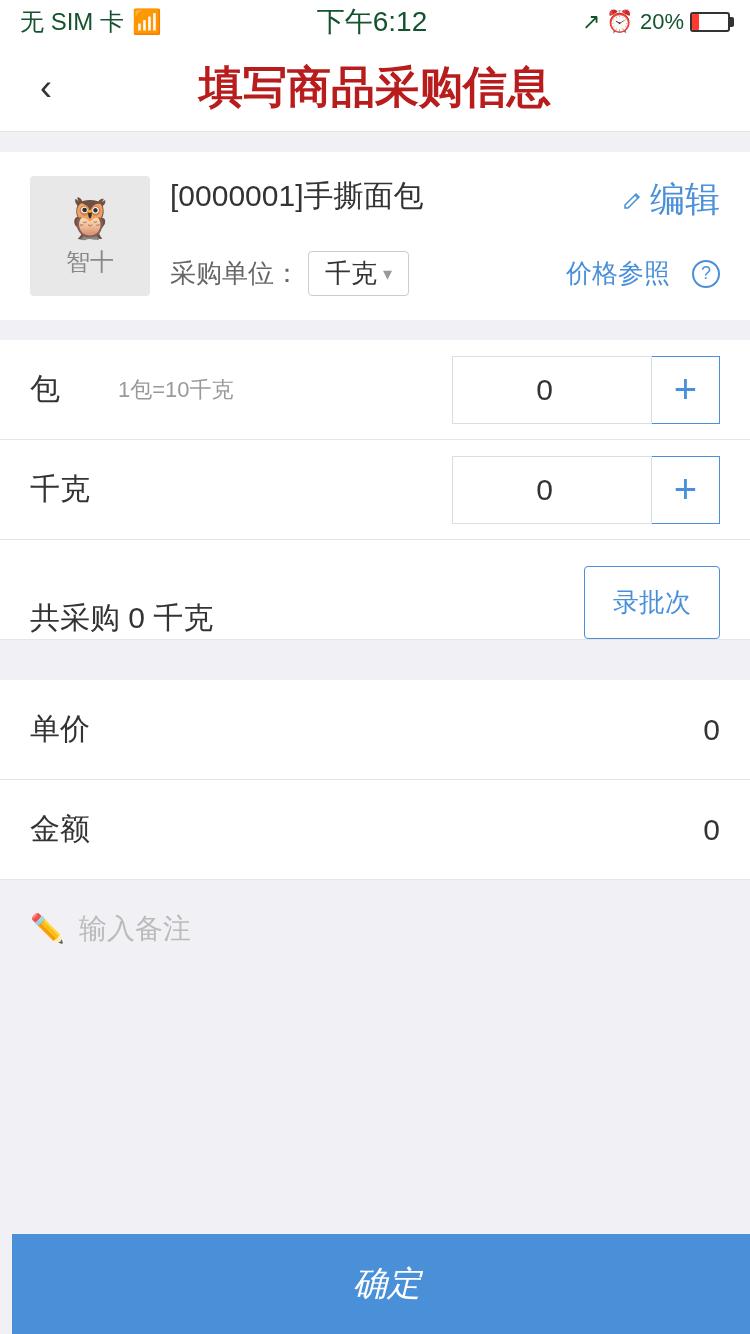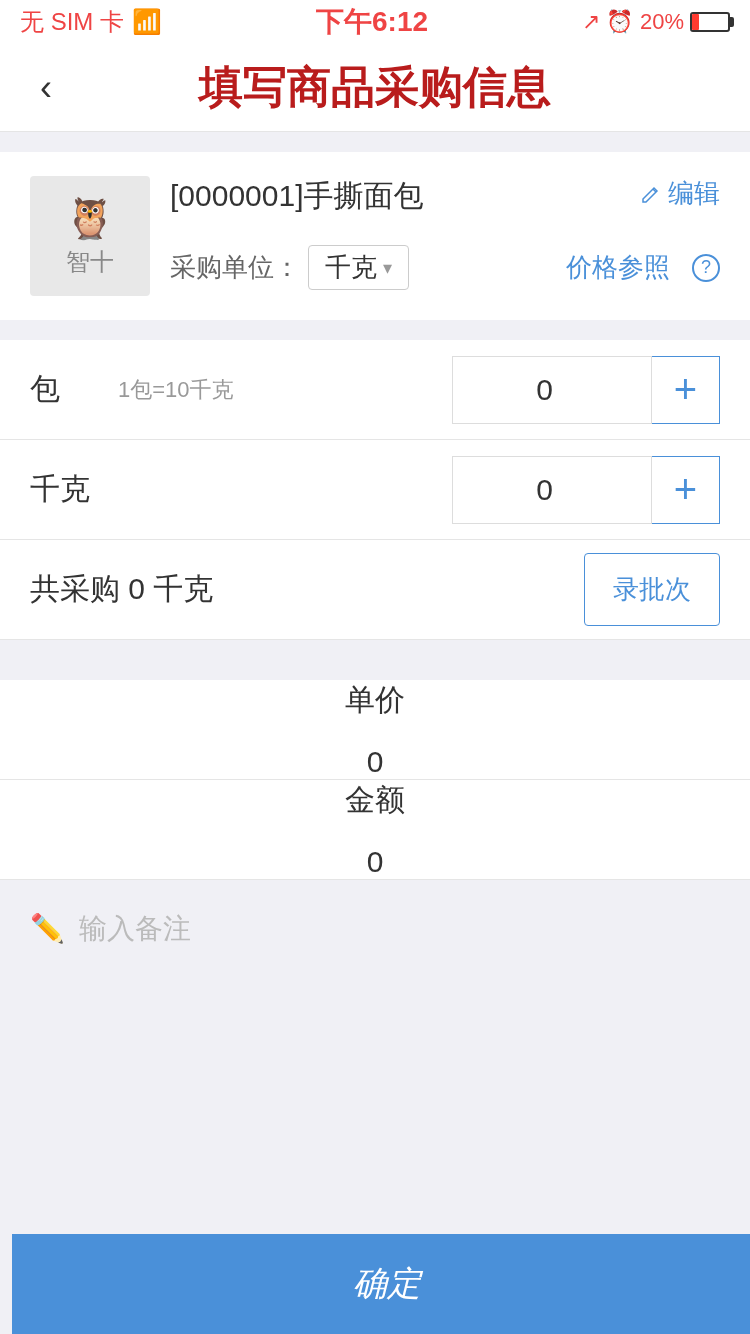--- a/index.html
+++ b/index.html
@@ -14,24 +14,24 @@
 
     
     .status-bar {
       height: 44px;
       background: #fff;
       display: flex;
       align-items: center;
       justify-content: space-between;
       padding: 0 20px;
       font-size: 24px;
-      color: #ef4444;
+      color: #14532d;
     }
     .status-left { display: flex; align-items: center; gap: 8px; }
-    .status-center { font-size: 28px; font-weight: 700; }
+    .status-center { font-size: 28px; font-weight: 400; }
     .status-right { display: flex; align-items: center; gap: 6px; font-size: 22px; }
     .battery-icon {
       width: 40px; height: 20px; border: 2px solid #333; border-radius: 3px;
       position: relative; display: inline-flex; align-items: center;
     }
     .battery-icon::after {
       content: '';
       position: absolute; right: -6px; top: 50%; transform: translateY(-50%);
       width: 4px; height: 10px; background: #333; border-radius: 0 2px 2px 0;
     }
@@ -101,21 +101,21 @@
       justify-content: space-between;
       align-items: flex-start;
     }
     .product-name {
       font-size: 30px;
       color: #333;
       font-weight: 500;
     }
     .edit-btn {
       color: #4a90d9;
-      font-size: 26px;
+      font-size: 35px;
       display: flex;
       align-items: center;
       gap: 6px;
       cursor: pointer;
     }
     .product-unit-row {
       margin-top: 28px;
       display: flex;
       align-items: center;
       justify-content: space-between;
@@ -208,21 +208,21 @@
       display: flex;
       align-items: center;
       justify-content: center;
       cursor: pointer;
     }
 
     
     .total-row {
       background: #fff;
       display: flex;
-      align-items: center;
+      align-items: flex-end;
       justify-content: space-between;
       padding: 0 30px;
       height: 100px;
       border-bottom: 1px solid #e5e5e5;
     }
     .total-text {
       font-size: 30px;
       color: #333;
     }
     .record-batch-btn {
@@ -240,21 +240,20 @@
       background: #fff;
       margin-top: 20px;
     }
     .price-row {
       display: flex;
       align-items: center;
       justify-content: space-between;
       padding: 0 30px;
       height: 100px;
       border-bottom: 1px solid #e5e5e5;
-      flex-direction: column;
     }
     .price-label {
       font-size: 30px;
       color: #333;
     }
     .price-value {
       font-size: 30px;
       color: #333;
     }
 

